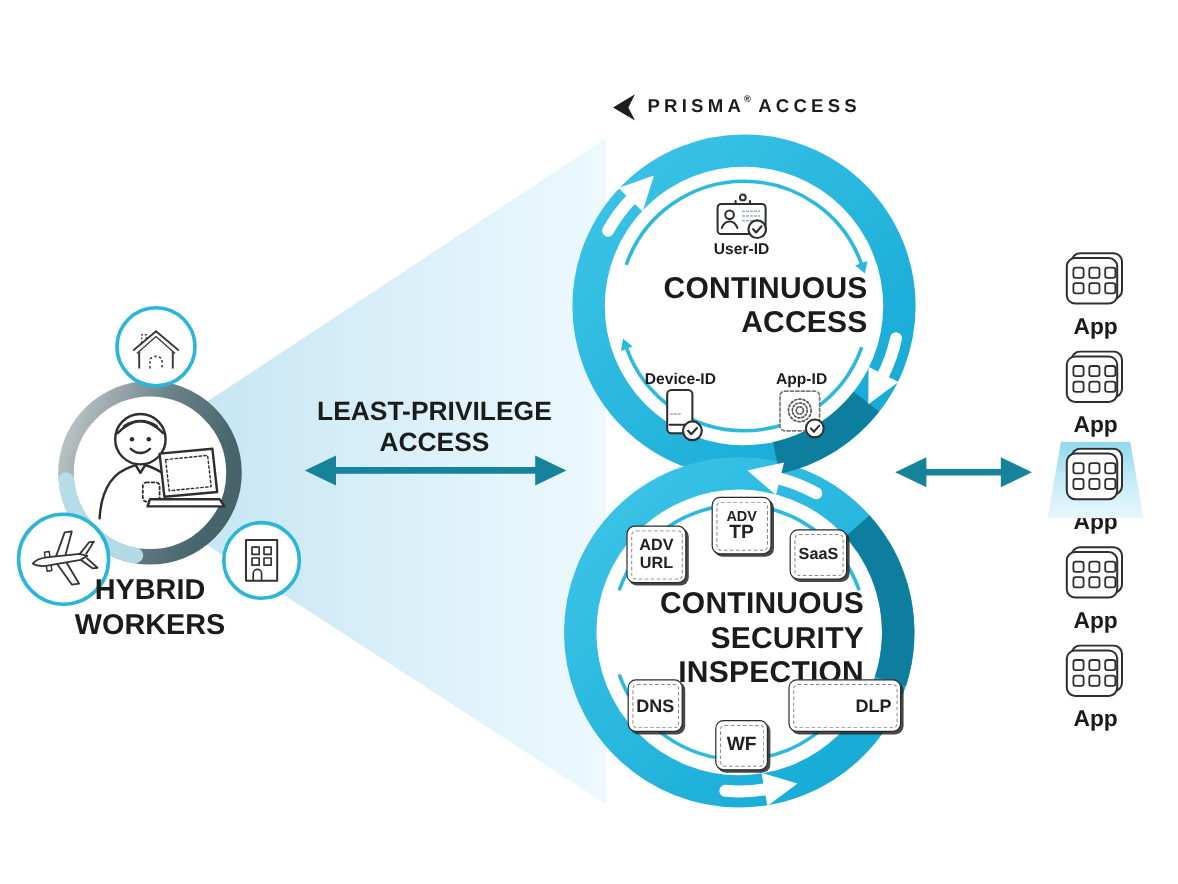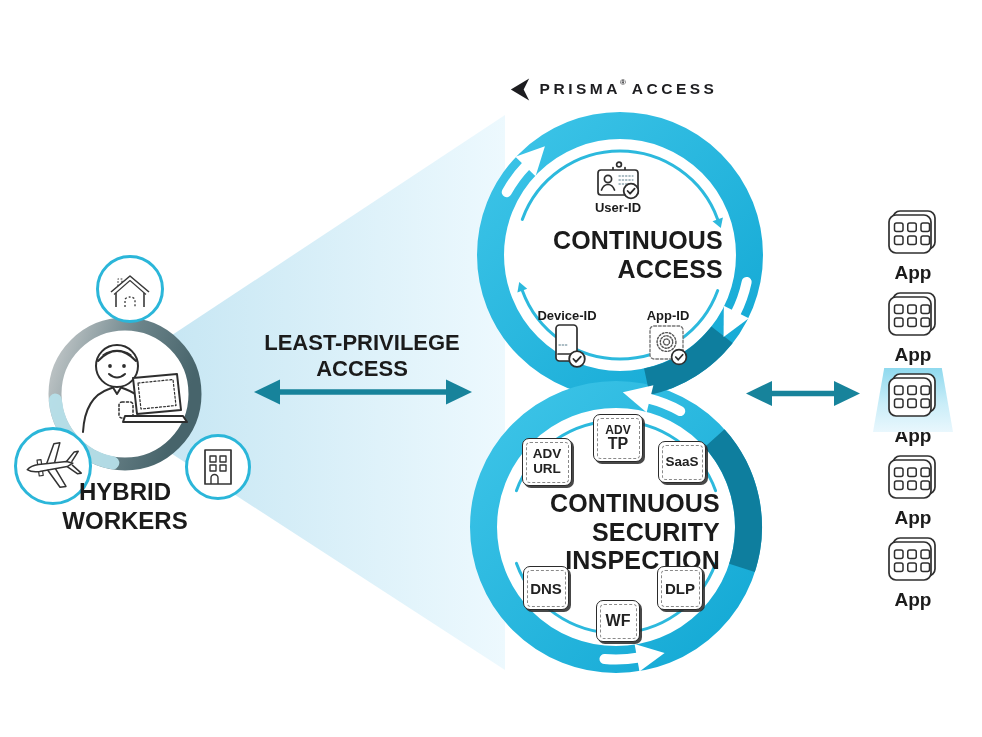--- a/index.html
+++ b/index.html
@@ -254,21 +254,21 @@
 
   <div class="abs circle-title" style="left:510px;top:489px;">
     <div>CONTINUOUS</div>
     <div>SECURITY</div>
     <div>INSPECTION</div>
   </div>
 
   <div class="badge" style="left:523px;top:566px;width:44px;height:42px;">
     <span class="l-one">DNS</span>
   </div>
-  <div class="badge" style="left:657px;top:566px;width:44px;height:42px;">
+  <div class="badge" style="left:657px;top:566px;width:44px;height:42px;padding-left:48px;">
     <span class="l-one">DLP</span>
   </div>
   <div class="badge" style="left:596px;top:600px;width:42px;height:40px;">
     <span class="l-one" style="font-size:16px;">WF</span>
   </div>
 
   <div class="app-item" style="top:210px;">
     <div class="icon-wrap">
       <svg width="58" height="48" viewBox="0 0 58 48" fill="#fff" stroke="#2f2f2f" stroke-width="1.7" stroke-linejoin="round">
         <rect x="9" y="1" width="42" height="38" rx="7"></rect>

